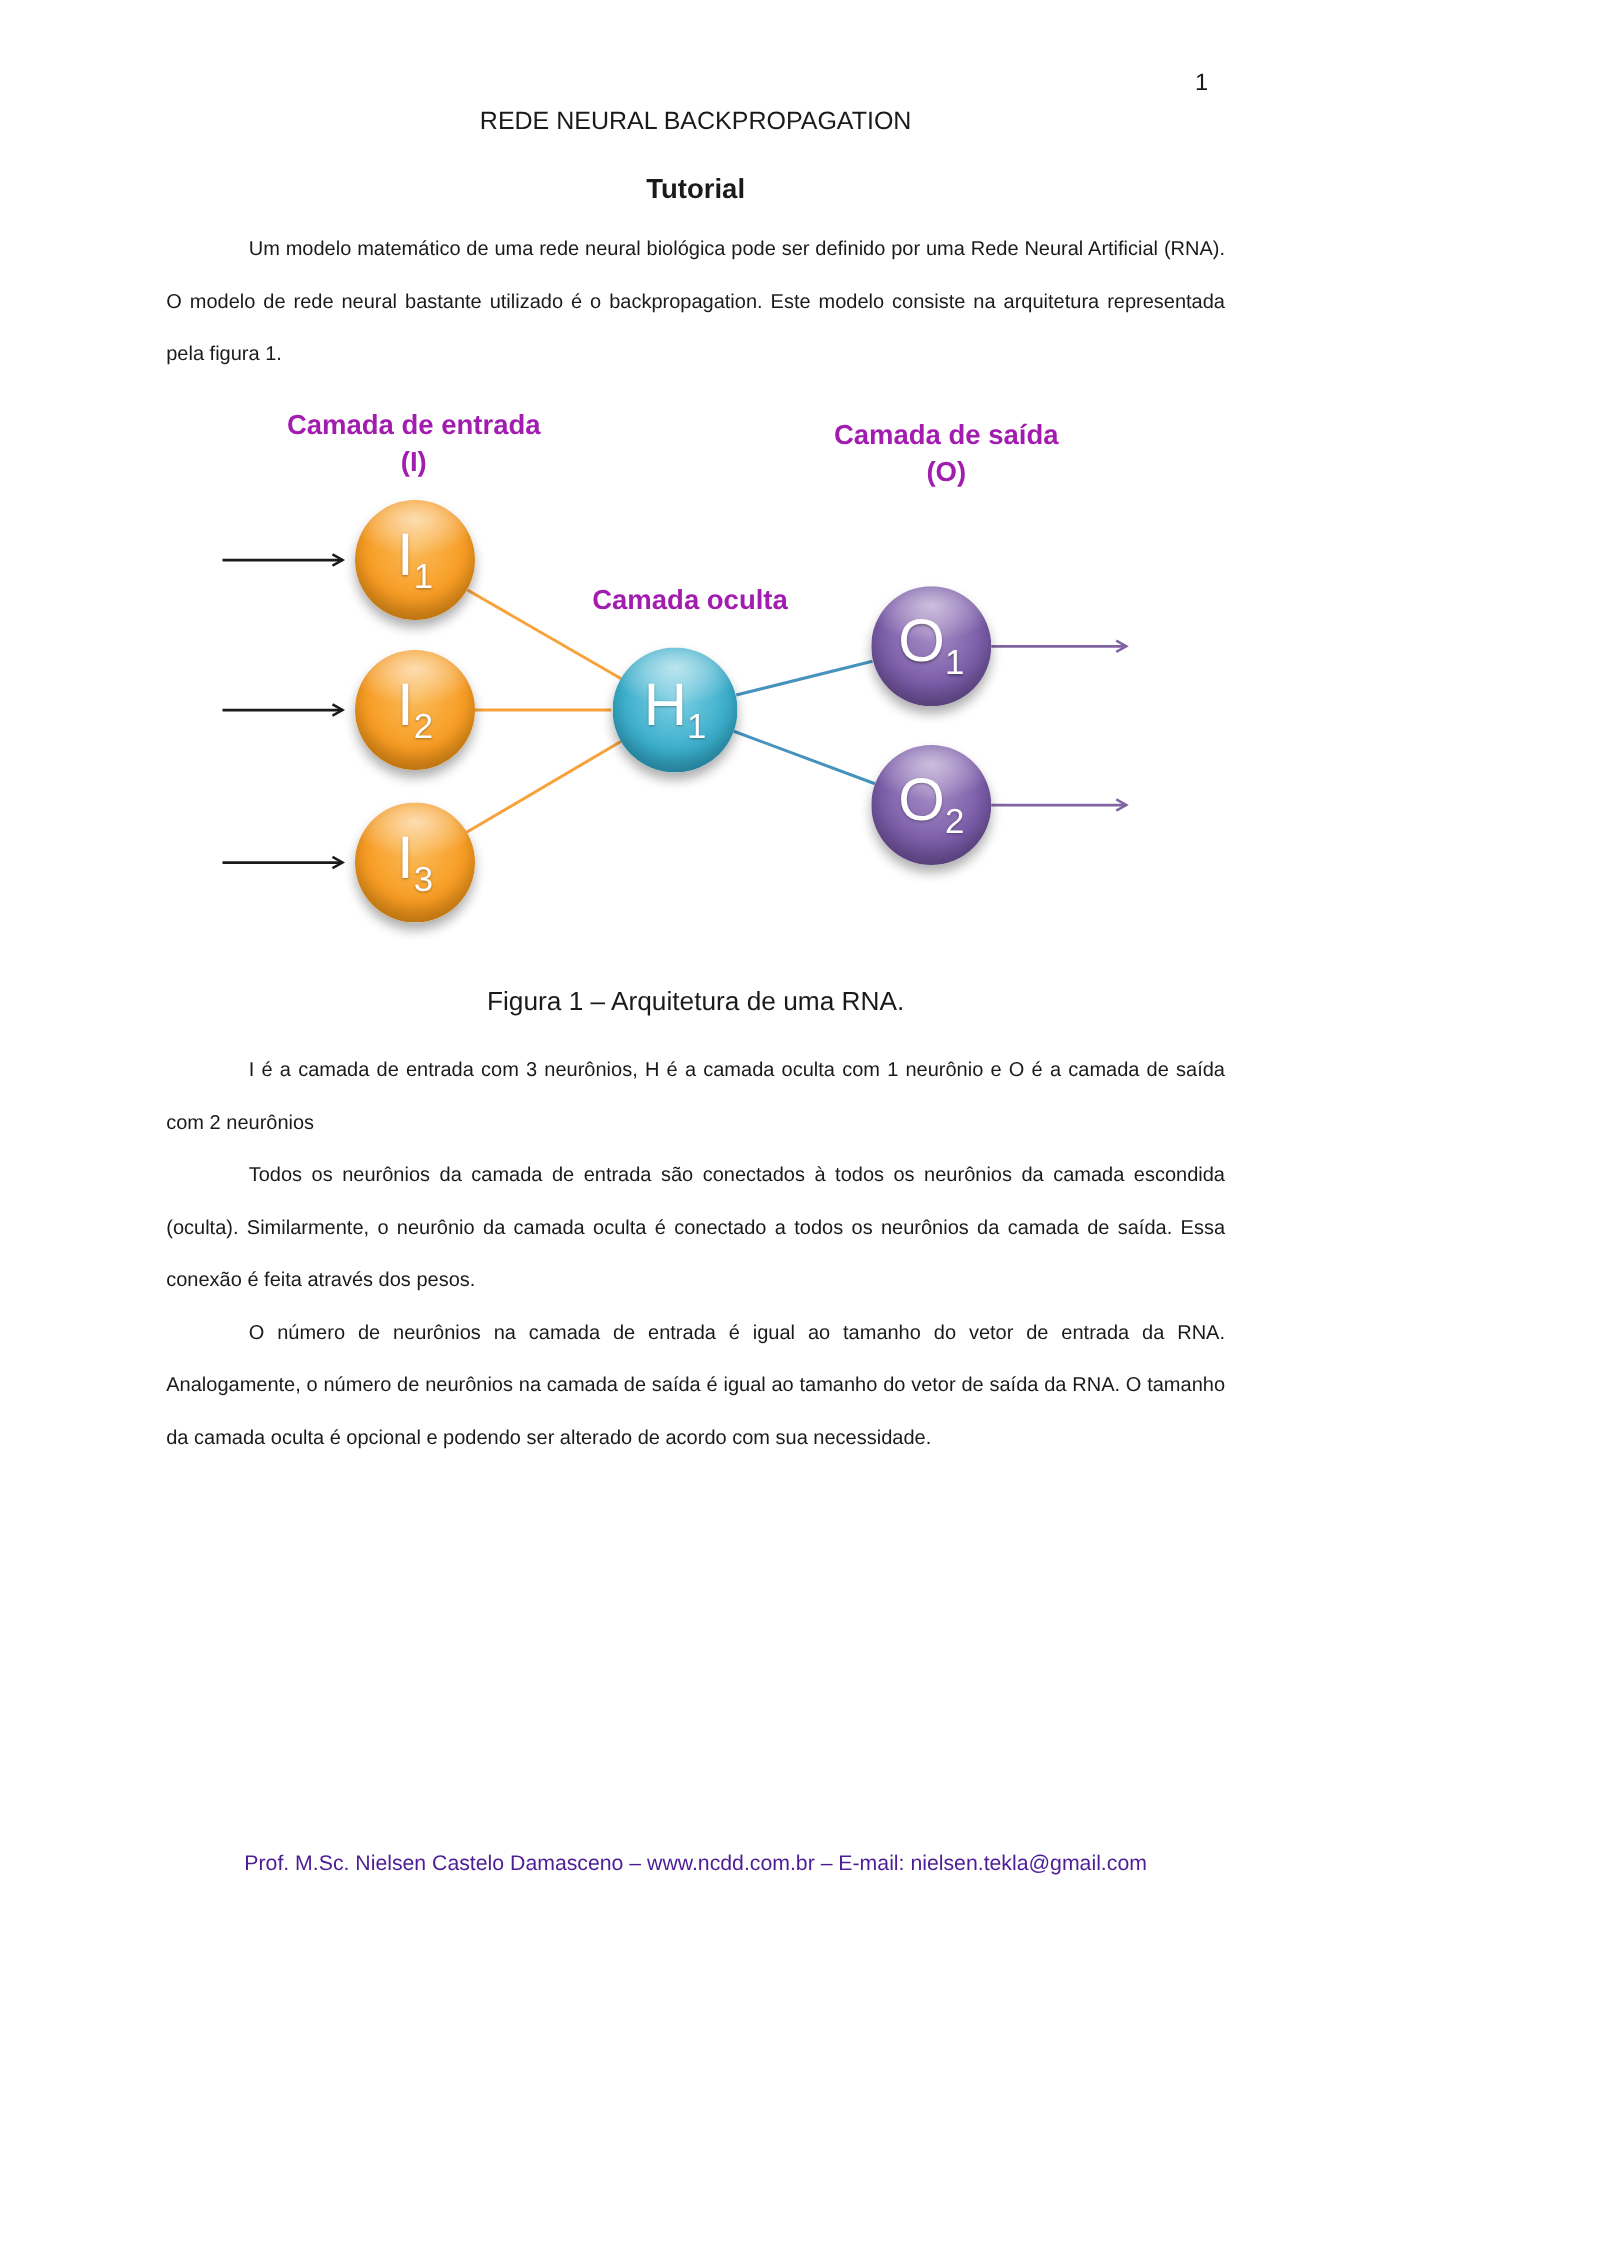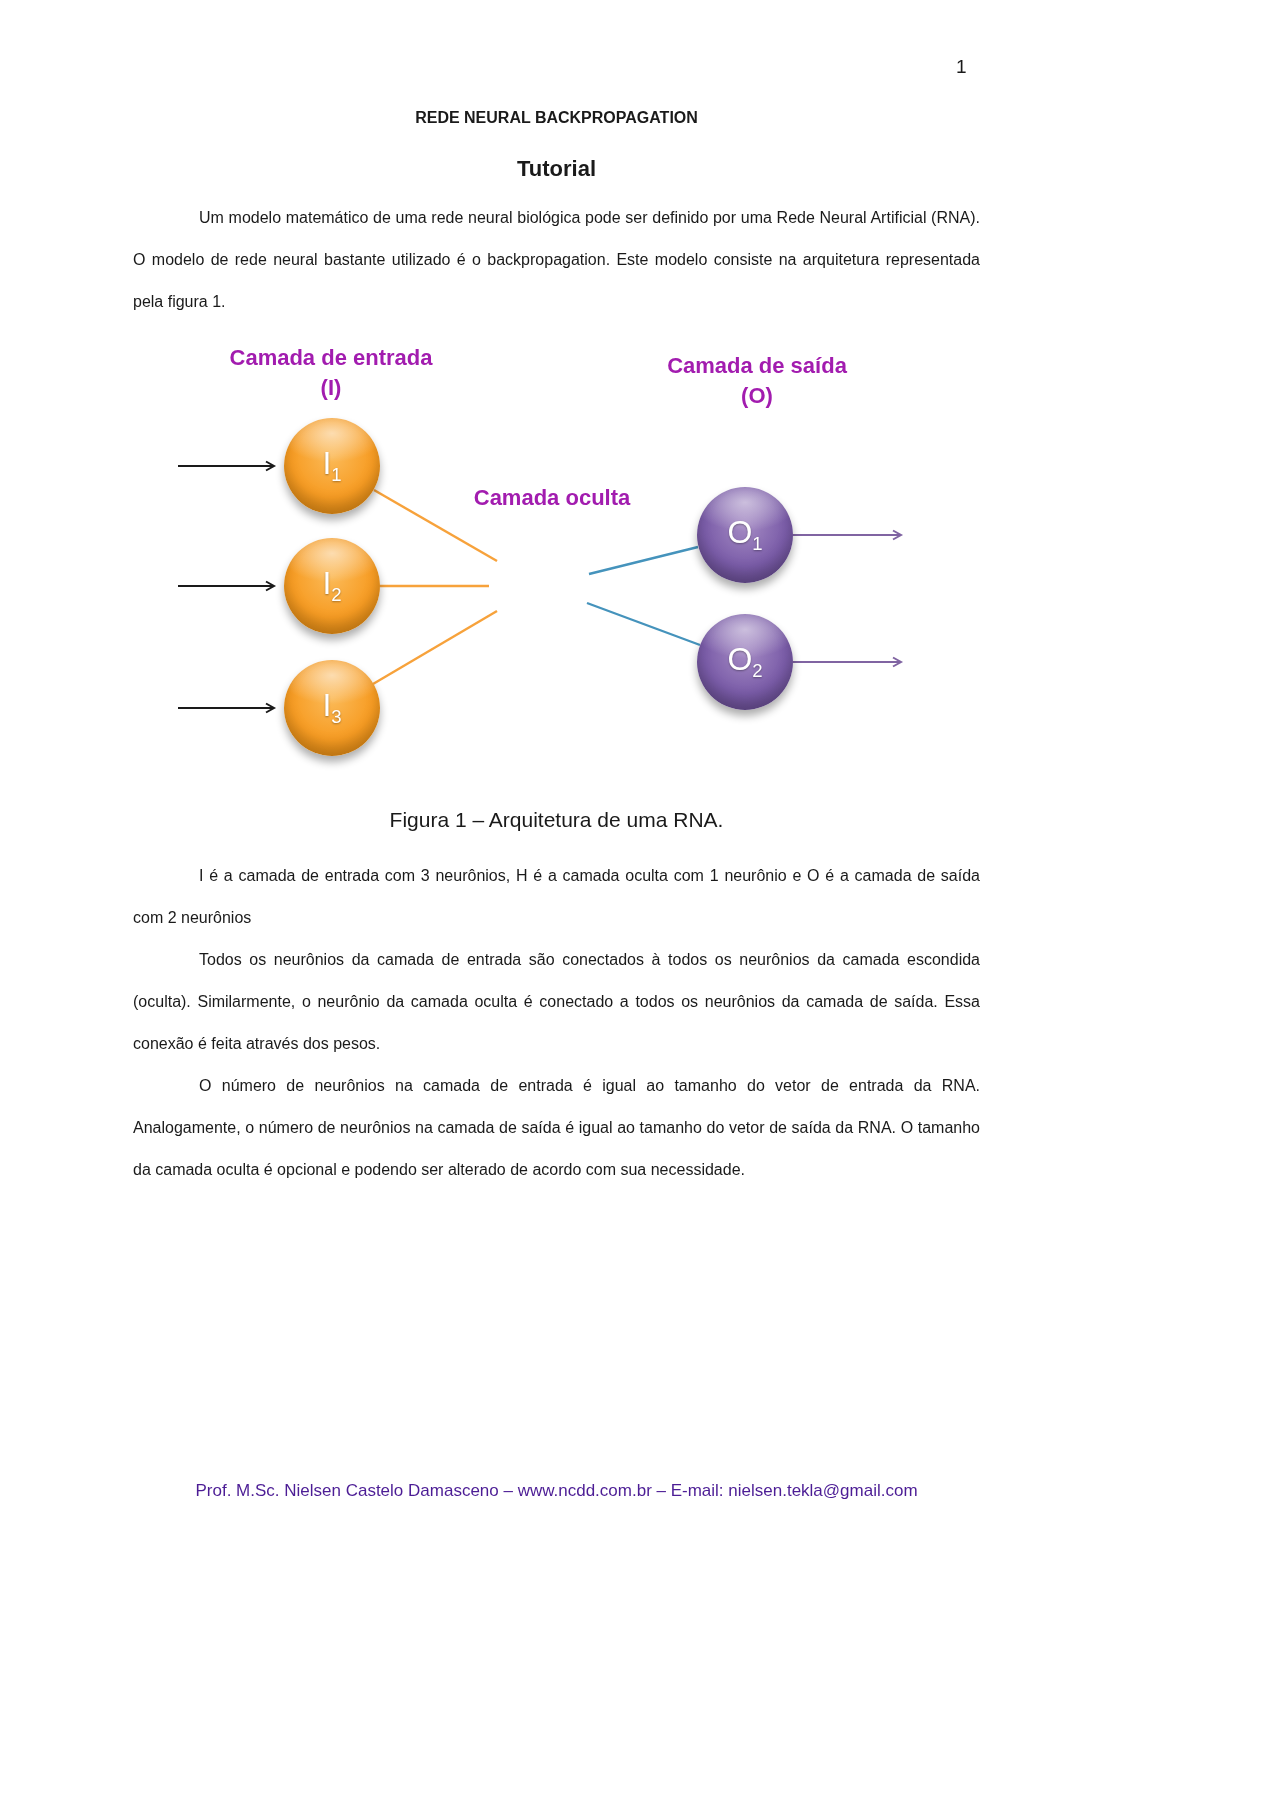--- a/index.html
+++ b/index.html
@@ -1,31 +1,31 @@
 <!DOCTYPE html>
 <html style="--input-node: #F79C23; --hidden-node: #3BAECB; --output-node: #7A5CA8; --input-arrow: #1A1A1A; --input-hidden-link: #F7A23B; --hidden-output-link: #4593BC; --output-arrow: #8064A2;"><head>
 <meta charset="utf-8">
 <style>
   html,body{margin:0;padding:0;background:#ffffff;}
   body{width:1280px;height:1811px;position:relative;font-family:"Liberation Sans", sans-serif;color:#1a1a1a;}
   .page{position:absolute;inset:0;background:#ffffff;overflow:hidden;}
   .content{position:absolute;left:133px;top:0;width:847px;}
   .page-number{position:absolute;left:956px;top:56px;font-size:19px;color:#1a1a1a;}
-  .doc-title{margin:108px 0 0;font-size:16px;font-weight:bold;text-align:center;line-height:1.2;}
+  .doc-title{margin:85px 0 0;font-size:20px;font-weight:normal;text-align:center;line-height:1.2;}
   .doc-subtitle{margin:30px 0 0;font-size:22px;font-weight:bold;text-align:center;line-height:1.1;}
   .doc-author{margin:26px 0 0;font-size:22px;font-weight:bold;text-align:center;line-height:1.1;}
   .section-heading{margin:26px 0 0;font-size:22px;font-weight:bold;text-align:left;line-height:1.1;}
   .para{margin:16px 0 0;font-size:16px;line-height:42px;text-align:justify;text-indent:66px;}
   .para + .para{margin:0;}
   .figure{position:relative;margin-top:20px;height:440px;}
   .figure svg.wires{position:absolute;left:0;top:0;}
   .layer-label{position:absolute;text-align:center;font-weight:bold;font-size:22px;line-height:30px;color:#a21caf;}
   .node{position:absolute;border-radius:50%;display:flex;align-items:center;justify-content:center;
         box-shadow:0 6px 9px rgba(0,0,0,.32), inset 0 -10px 14px rgba(0,0,0,.18);}
-  .node-label{color:#ffffff;font-size:32px;line-height:1;text-shadow:0 1px 2px rgba(0,0,0,.35);}
+  .node-label{color:#ffffff;font-size:48px;line-height:1;text-shadow:0 1px 2px rgba(0,0,0,.35);}
   .node-label sub{font-size:.58em;line-height:1;}
   .node-input{width:96px;height:96px;
     background:radial-gradient(ellipse 72% 40% at 50% 16%, rgba(255,255,255,.6), rgba(255,255,255,0) 75%),
                radial-gradient(circle at 50% 40%, #FBBA58 0%, var(--input-node,#F79C23) 55%, #D27D07 100%);}
   .node-hidden{width:100px;height:100px;
     background:radial-gradient(ellipse 72% 40% at 50% 16%, rgba(255,255,255,.6), rgba(255,255,255,0) 75%),
                radial-gradient(circle at 50% 40%, #7FD0E4 0%, var(--hidden-node,#3BAECB) 55%, #1E87A6 100%);}
   .node-output{width:96px;height:96px;
     background:radial-gradient(ellipse 72% 40% at 50% 16%, rgba(255,255,255,.55), rgba(255,255,255,0) 75%),
                radial-gradient(circle at 50% 40%, #A58BC4 0%, var(--output-node,#7A5CA8) 55%, #59407F 100%);}
@@ -97,20 +97,23 @@
       <div class="node node-input" style="left:151px;top:75px;">
         <span class="node-label"><span>I</span><sub>1</sub></span>
       </div>
       <div class="node node-input" style="left:151px;top:195px;">
         <span class="node-label"><span>I</span><sub>2</sub></span>
       </div>
       <div class="node node-input" style="left:151px;top:317px;">
         <span class="node-label"><span>I</span><sub>3</sub></span>
       </div>
 
+      <div class="node node-hidden" style="left:357px;top:193px;">
+        <span class="node-label"><span>H</span><sub>1</sub></span>
+      </div>
 
       <div class="node node-output" style="left:564px;top:144px;">
         <span class="node-label"><span>O</span><sub>1</sub></span>
       </div>
       <div class="node node-output" style="left:564px;top:271px;">
         <span class="node-label"><span>O</span><sub>2</sub></span>
       </div>
     </div>
 
     <p class="figure-caption">Figura 1 – Arquitetura de uma RNA.</p>

